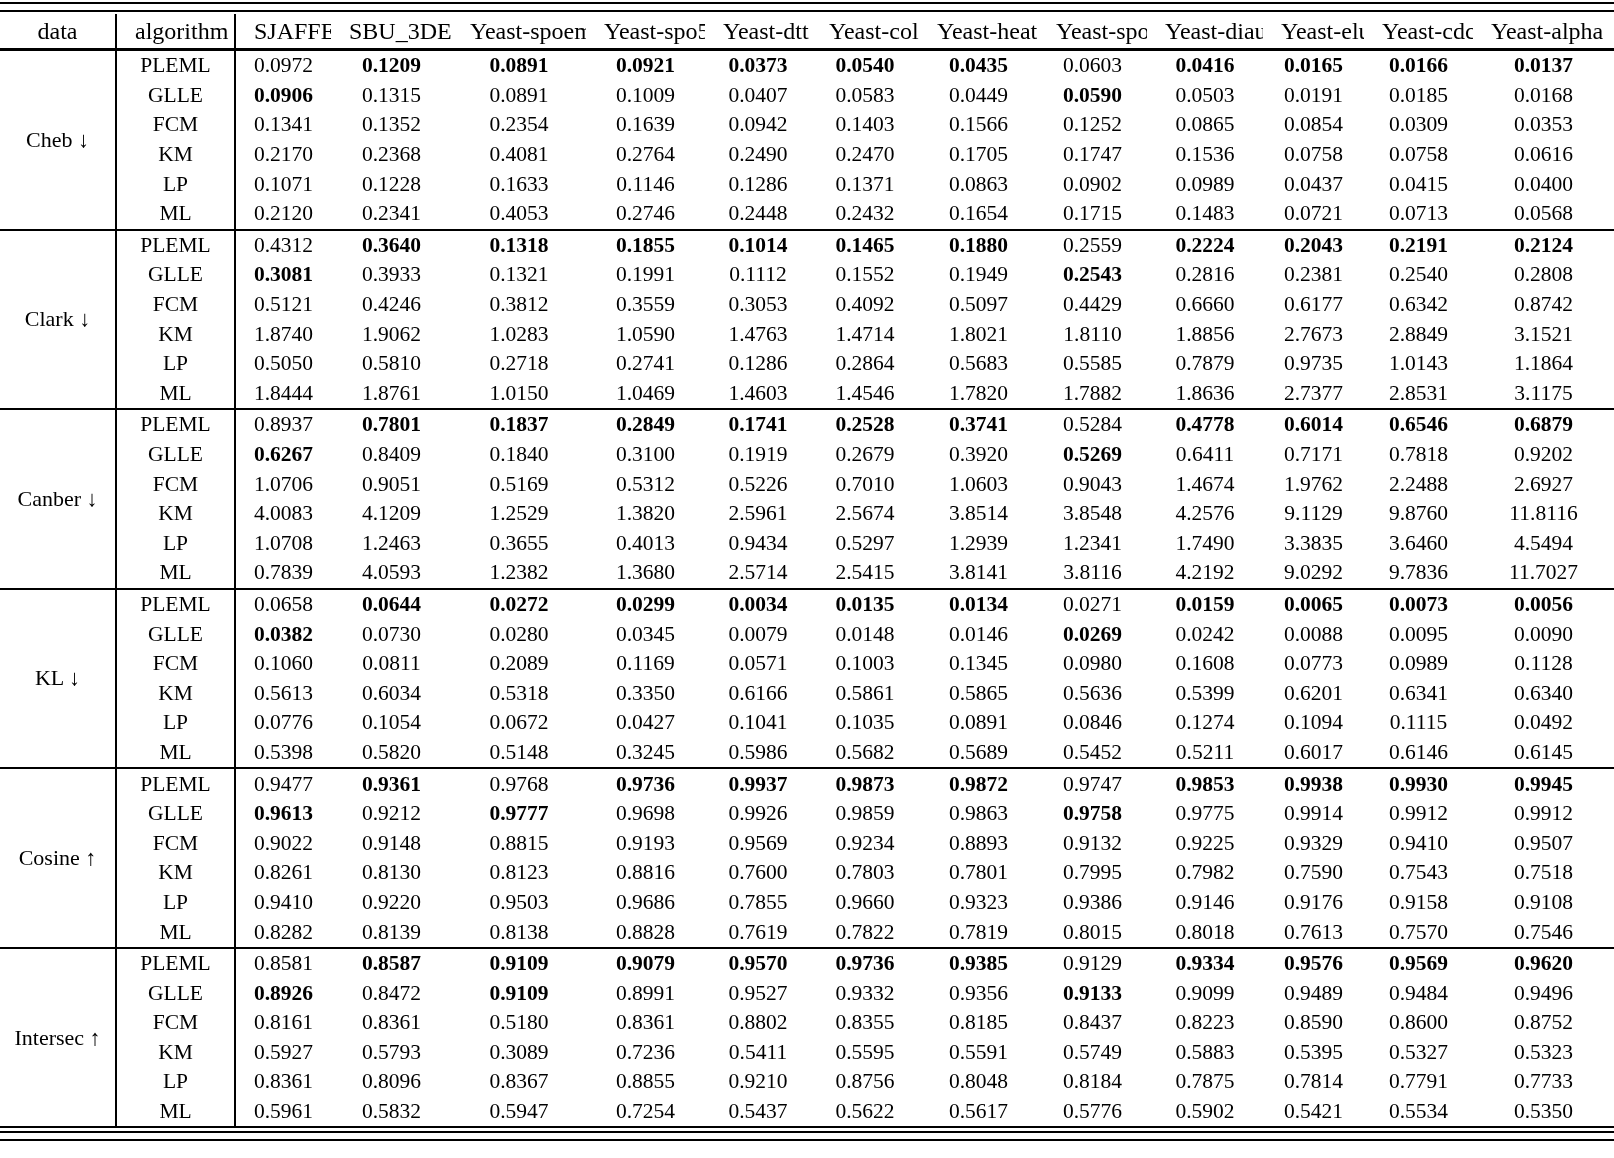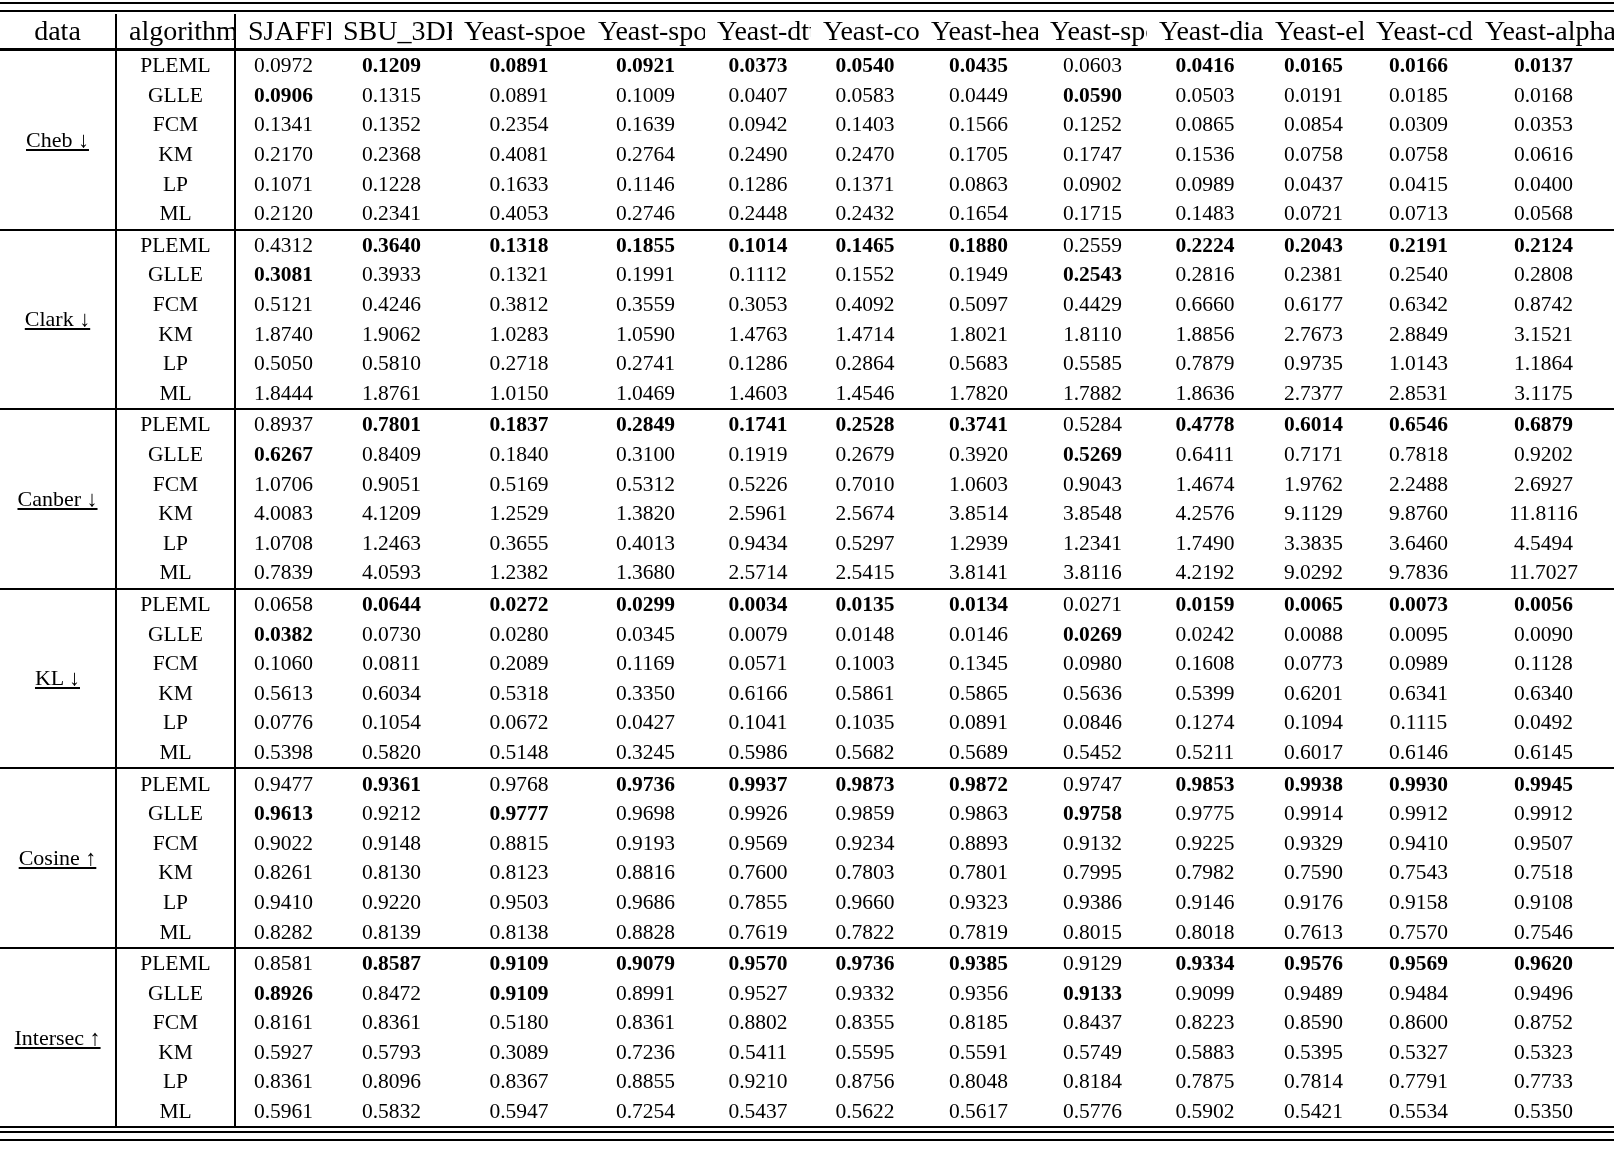--- a/index.html
+++ b/index.html
@@ -23,41 +23,41 @@
   }
   .rule-double.bottom { margin-top: 3px; }
   table {
     width: 1614px;
     table-layout: fixed;
     border-collapse: collapse;
     margin-top: 2px;
   }
   thead th {
     font-weight: 400;
-    font-size: 28px;
+    font-size: 24px;
     height: 34px;
     text-align: center;
     white-space: nowrap;
     overflow: hidden;
     border-bottom: 3px solid #000;
-    padding: 0 12px;
+    padding: 0 18px;
   }
   tbody td {
     font-size: 21.5px;
     height: 29.6px;
     text-align: center;
     white-space: nowrap;
     overflow: hidden;
     padding: 0 2px;
   }
   td.bold { font-weight: 700; }
   .v-right { border-right: 2px solid #000; }
   tr.group-start > td { border-top: 2px solid #000; }
   tbody { border-bottom: 2px solid #000; }
-  td.metric-cell { font-size: 22px; text-decoration: underline; }
+  td.metric-cell { font-size: 22px; }
 </style>
 </head>
 <body>
 
 <div class="page">
   <div class="rule-double top"></div>
   <table>
     <colgroup>
       <col style="width:116px">
         <col style="width:119px">

